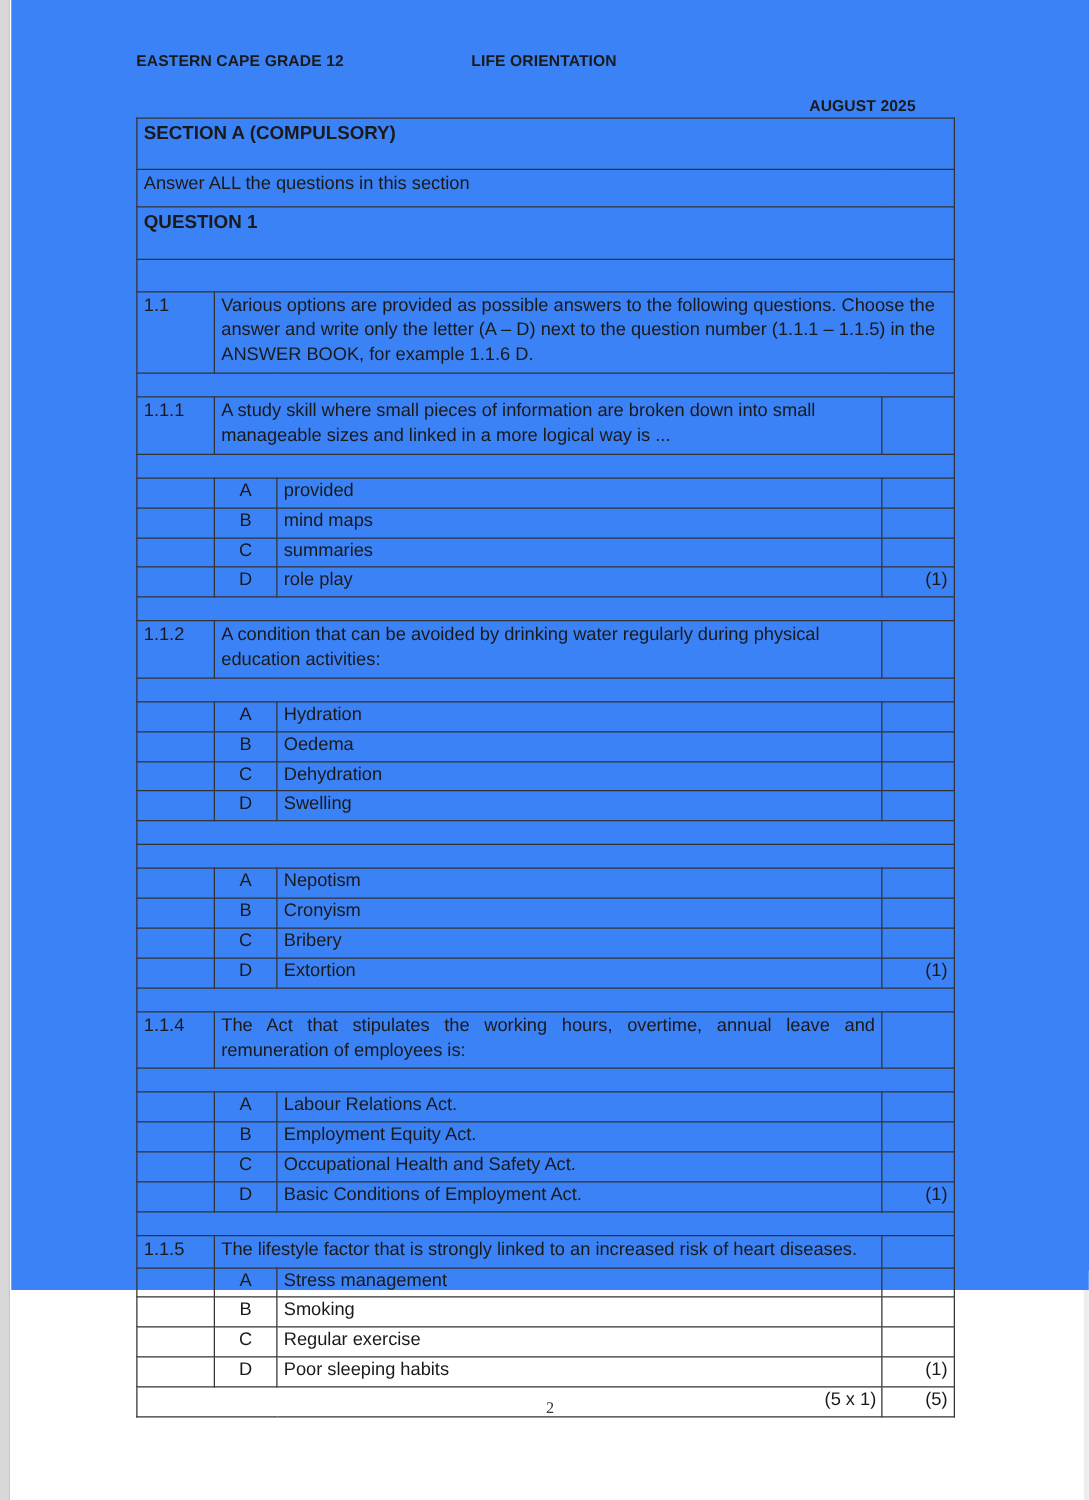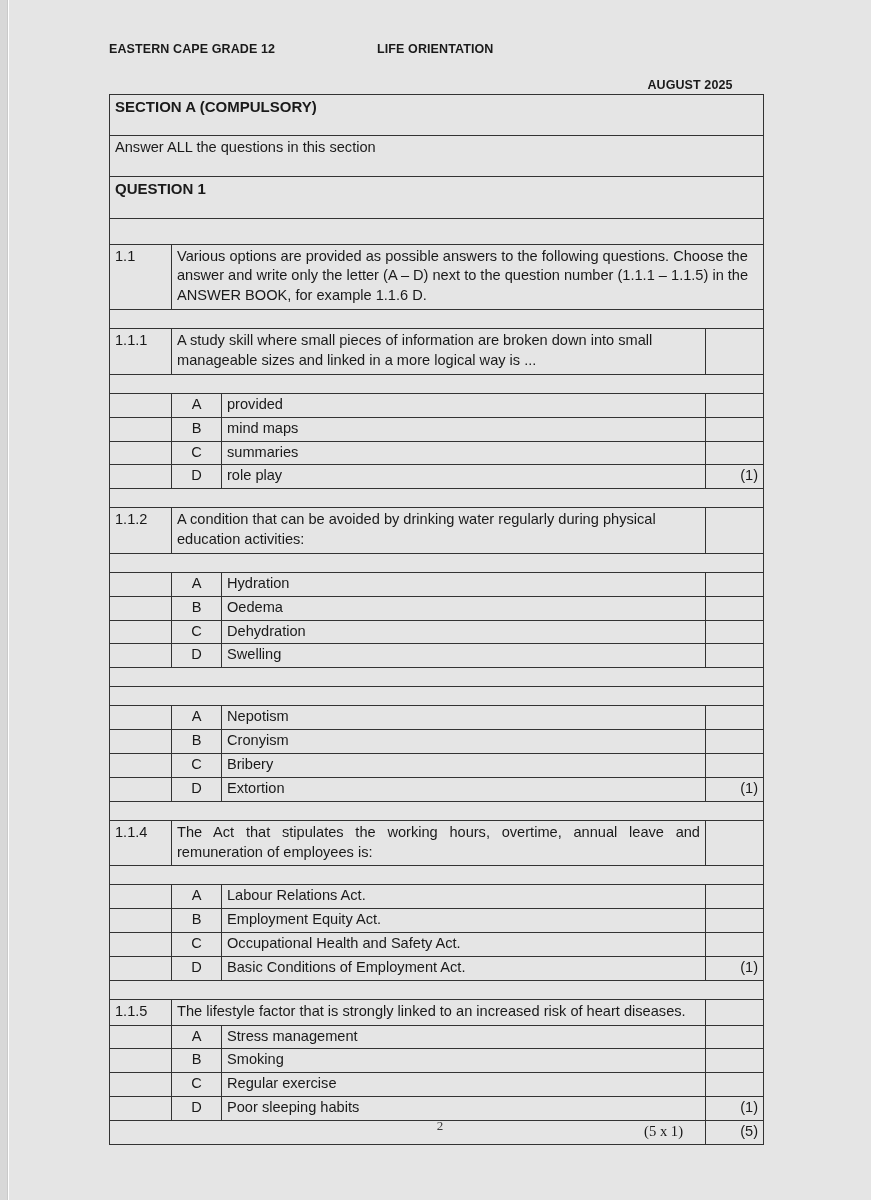--- a/index.html
+++ b/index.html
@@ -29,22 +29,22 @@
     position: absolute;
     right: 0; top: 0;
     width: 4px; height: 1200px;
     background: #ededed;
   }
 
   .page {
     position: absolute;
     left: 9px; top: 0;
     width: 862px;
-    height: 1200px;
-    background: #e5e5e5;
+    height: 1032px;
+    background: #3b82f6;
   }
 
   
   .doc-header {
     position: absolute;
     left: 100px;
     top: 40px;
     width: 656px;
     font-size: 12.5px;
     font-weight: bold;
@@ -86,39 +86,39 @@
   
   .row-banner td {
     font-weight: bold;
     font-size: 15px;
     padding-top: 2px;
     padding-bottom: 18px;
   }
   .row-subbanner td {
     font-size: 14.6px;
     padding-top: 2px;
-    padding-bottom: 18px;
+    padding-bottom: 7px;
   }
 
   
   .row-spacer td {
     height: 19px;
     padding: 0;
   }
   .row-spacer-tall td {
     height: 26px;
     padding: 0;
   }
 
   .cell-num   { text-align: left; white-space: nowrap; padding-left: 6px; }
   .cell-let   { text-align: center; }
   .cell-mark  { text-align: right; padding-right: 7px; white-space: nowrap; }
   .cell-body  { text-align: left; margin-left: 19px; }
   .cell-body.justify { text-align: justify; text-align-last: left; }
-  .cell-body.rightal  { text-align: right; padding-right: 22px; font-family: Liberation Serif, serif; }
+  .cell-body.rightal  { text-align: right; padding-right: 4px; }
 
   
   .row-opt td { padding-top: 1px; padding-bottom: 2px; }
 
   
   .page-number {
     position: absolute;
     left: 0;
     top: 1118px;
     width: 862px;

